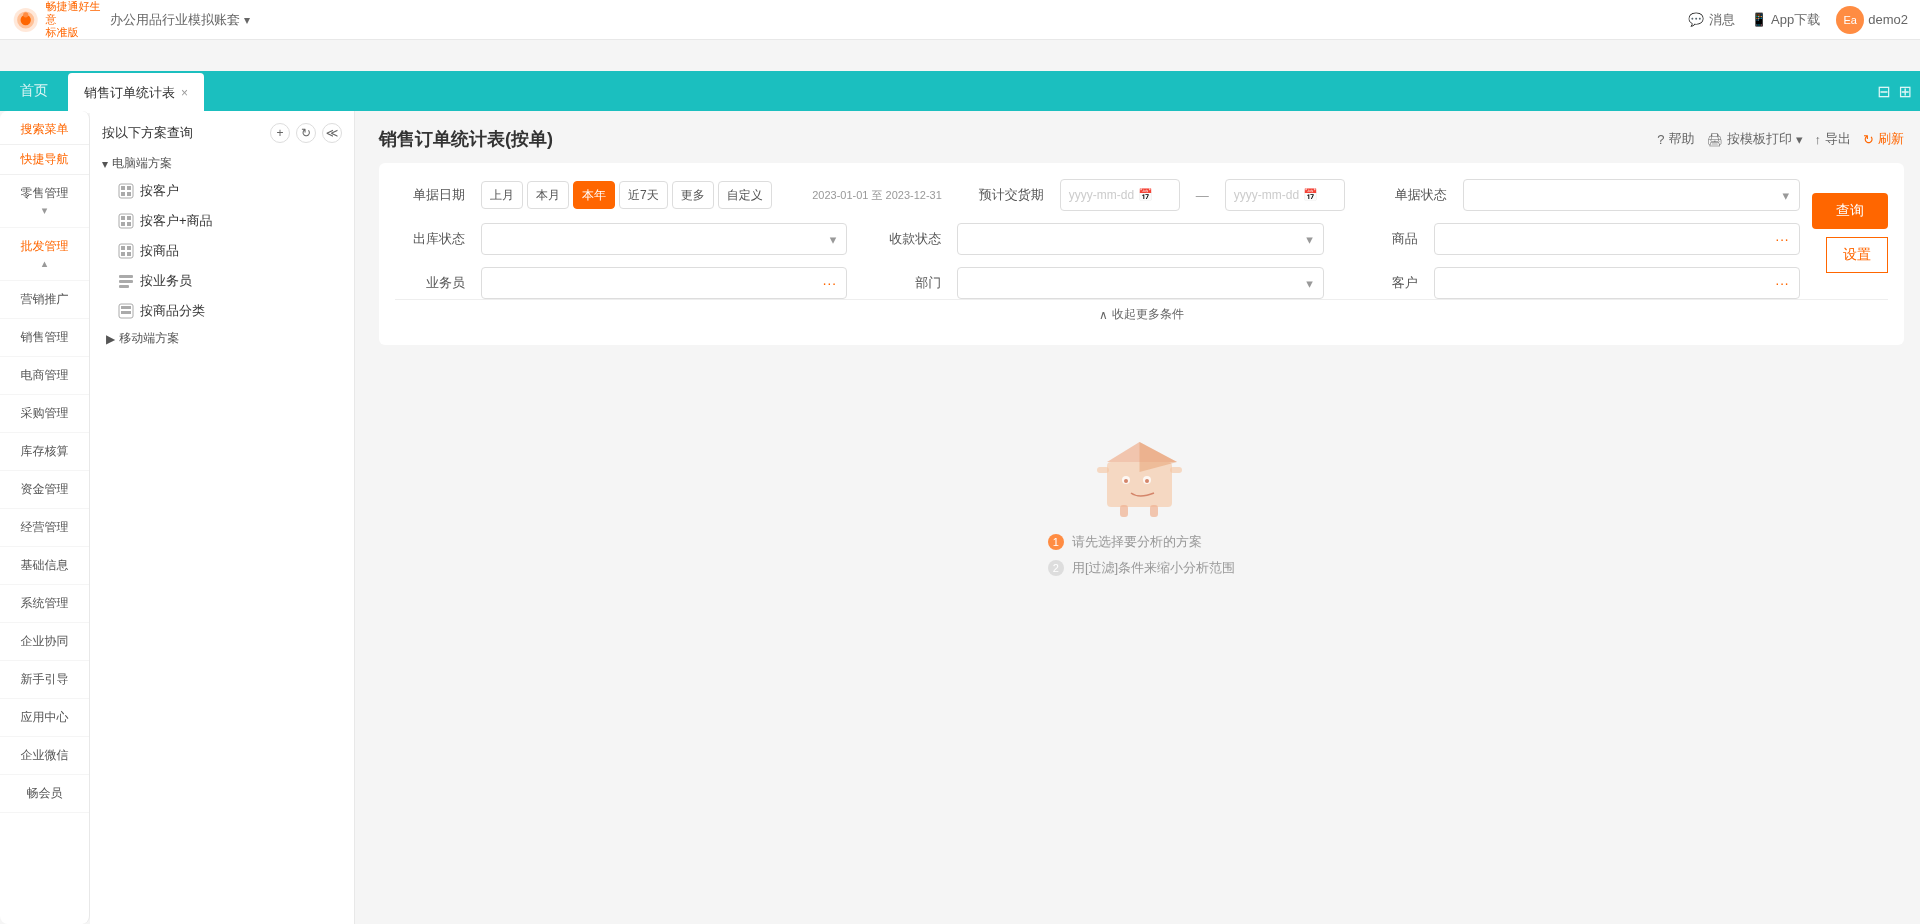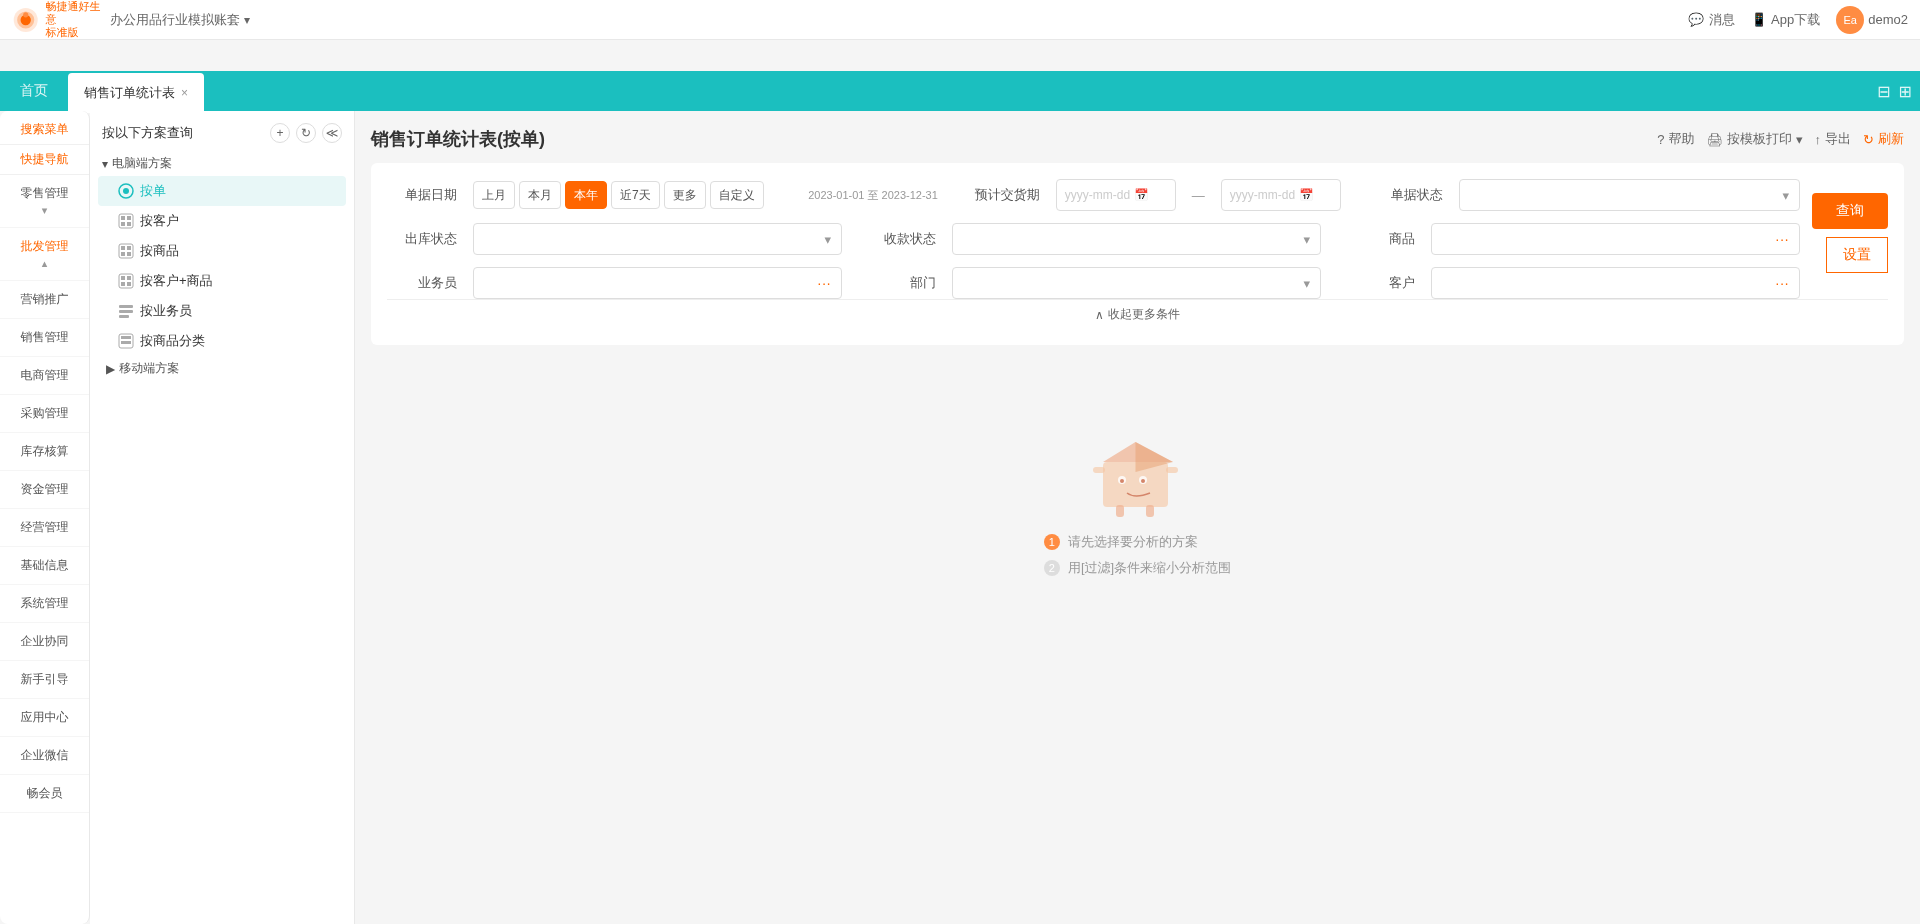--- a/index.html
+++ b/index.html
@@ -170,20 +170,21 @@
     .sidebar-expand {
       font-size: 11px;
       color: #999;
     }
 
     
     .content-area {
       flex: 1;
       display: flex;
       overflow: hidden;
+      gap: 8px;
     }
 
     
     .left-panel {
       width: 265px;
       background: #fff;
       border-right: 1px solid #e8e8e8;
       padding: 12px 0;
       overflow-y: auto;
     }
@@ -604,29 +605,20 @@
           </div>
         </div>
       </div>
 
       <div class="scheme-group">
         <div class="scheme-group-header">
           <span>▾</span>
           <span>电脑端方案</span>
         </div>
 
-        <div class="scheme-item active">
-          <span class="item-icon">
-            <svg width="16" height="16" viewBox="0 0 16 16">
-              <circle cx="8" cy="8" r="7" fill="none" stroke="#1bbfbf" stroke-width="1.5"></circle>
-              <circle cx="8" cy="8" r="3" fill="#1bbfbf"></circle>
-            </svg>
-          </span>
-          <span>按单</span>
-        </div>
 
         <div class="scheme-item">
           <span class="item-icon">
             <svg width="16" height="16" viewBox="0 0 16 16">
               <rect x="1" y="1" width="14" height="14" rx="2" fill="none" stroke="#aaa" stroke-width="1"></rect>
               <rect x="3" y="3" width="4" height="4" fill="#aaa"></rect>
               <rect x="9" y="3" width="4" height="4" fill="#aaa"></rect>
               <rect x="3" y="9" width="4" height="4" fill="#aaa"></rect>
               <rect x="9" y="9" width="4" height="4" fill="#aaa"></rect>
             </svg>
@@ -637,34 +629,34 @@
         <div class="scheme-item">
           <span class="item-icon">
             <svg width="16" height="16" viewBox="0 0 16 16">
               <rect x="1" y="1" width="14" height="14" rx="2" fill="none" stroke="#aaa" stroke-width="1"></rect>
               <rect x="3" y="3" width="4" height="4" fill="#aaa"></rect>
               <rect x="9" y="3" width="4" height="4" fill="#aaa"></rect>
               <rect x="3" y="9" width="4" height="4" fill="#aaa"></rect>
               <rect x="9" y="9" width="4" height="4" fill="#aaa"></rect>
             </svg>
           </span>
-          <span>按商品</span>
+          <span>按客户+商品</span>
         </div>
 
         <div class="scheme-item">
           <span class="item-icon">
             <svg width="16" height="16" viewBox="0 0 16 16">
               <rect x="1" y="1" width="14" height="14" rx="2" fill="none" stroke="#aaa" stroke-width="1"></rect>
               <rect x="3" y="3" width="4" height="4" fill="#aaa"></rect>
               <rect x="9" y="3" width="4" height="4" fill="#aaa"></rect>
               <rect x="3" y="9" width="4" height="4" fill="#aaa"></rect>
               <rect x="9" y="9" width="4" height="4" fill="#aaa"></rect>
             </svg>
           </span>
-          <span>按客户+商品</span>
+          <span>按商品</span>
         </div>
 
         <div class="scheme-item">
           <span class="item-icon">
             <svg width="16" height="16" viewBox="0 0 16 16">
               <rect x="1" y="2" width="14" height="3" fill="#aaa" rx="1"></rect>
               <rect x="1" y="7" width="14" height="3" fill="#aaa" rx="1"></rect>
               <rect x="1" y="12" width="10" height="3" fill="#aaa" rx="1"></rect>
             </svg>
           </span>

